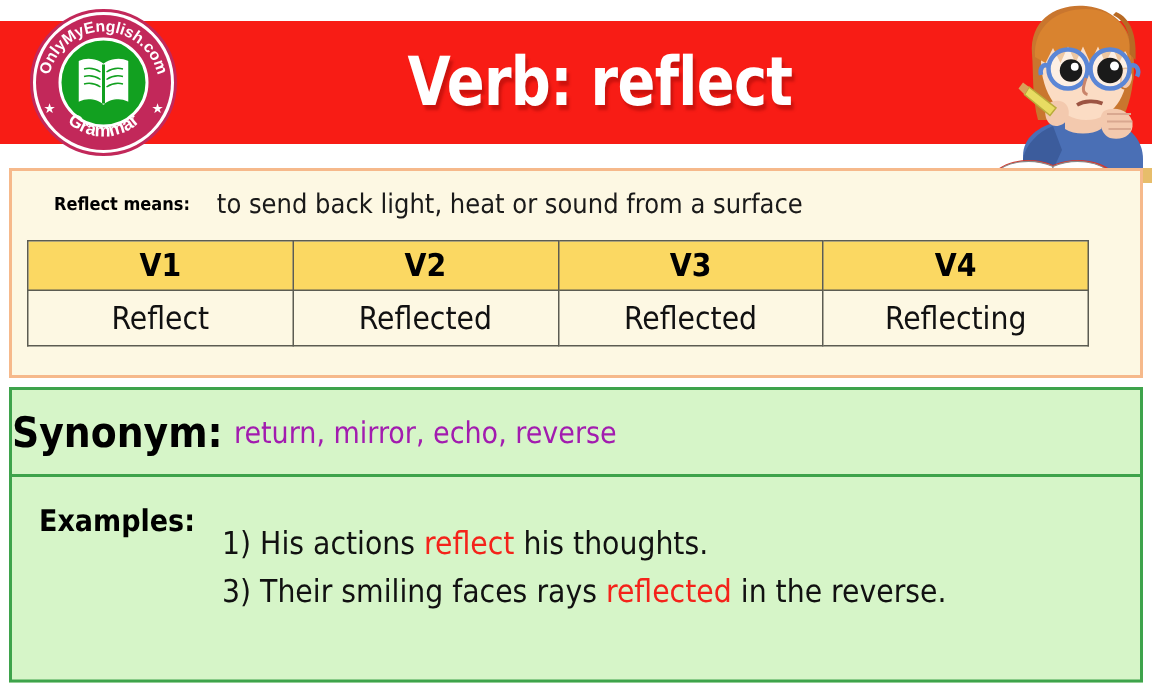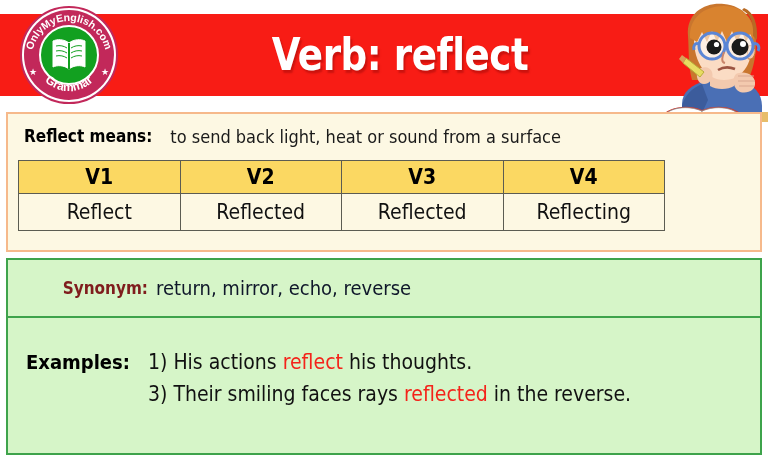--- a/index.html
+++ b/index.html
@@ -136,41 +136,41 @@
   .def-row {
     position: absolute;
     left: 0;
     top: 0;
     width: 100%;
     height: 44px;
     display: flex;
     align-items: center;
   }
   .def-label {
-    margin-left: 16px;
-    font-family: "Liberation Sans Narrow", "DejaVu Sans Condensed", "Liberation Sans", sans-serif;
-    font-size: 17px;
+    margin-left: 28px;
+    font-family: "Liberation Sans Narrow", "DejaVu Sans Condensed", "Liberation Sans", sans-serif;
+    font-size: 12px;
     font-weight: bold;
     color: #000000;
     white-space: nowrap;
   }
   .def-text {
     margin-left: 18px;
     font-family: "Liberation Sans Narrow", "DejaVu Sans Condensed", "Liberation Sans", sans-serif;
     font-size: 18px;
     color: #1a1a1a;
     white-space: nowrap;
     text-align: right;
   }
 
   .vtable {
     position: absolute;
     left: 10px;
     top: 46px;
-    width: 647px;
+    width: 708px;
     border-collapse: collapse;
     table-layout: fixed;
   }
   .vtable th, .vtable td {
     border: 1px solid #5C5C52;
     text-align: center;
     font-family: "Liberation Sans Narrow", "DejaVu Sans Condensed", "Liberation Sans", sans-serif;
     padding: 0;
   }
   .vtable th {
@@ -205,52 +205,52 @@
     top: 0;
     width: 100%;
     height: 58px;
     display: flex;
     align-items: center;
     border-bottom: 2px solid #3EA34B;
     box-sizing: border-box;
   }
   .syn-label {
     width: 140px;
-    text-align: right;
-    font-family: "Liberation Sans Narrow", "DejaVu Sans Condensed", "Liberation Sans", sans-serif;
-    font-size: 17px;
-    font-weight: bold;
-    color: #7f1d1d;
+    text-align: left;
+    font-family: "Liberation Sans Narrow", "DejaVu Sans Condensed", "Liberation Sans", sans-serif;
+    font-size: 28px;
+    font-weight: bold;
+    color: #000000;
     flex: 0 0 140px;
   }
   .syn-text {
     font-family: "Liberation Sans Narrow", "DejaVu Sans Condensed", "Liberation Sans", sans-serif;
     font-size: 20px;
-    color: #0f172a;
+    color: #a21caf;
     margin-left: 8px;
     white-space: nowrap;
   }
   .ex-row {
     position: absolute;
     left: 0;
     top: 58px;
     width: 100%;
     height: 135px;
     display: flex;
     align-items: flex-start;
   }
   .ex-label {
     width: 140px;
     flex: 0 0 140px;
     text-align: center;
     font-family: "Liberation Sans Narrow", "DejaVu Sans Condensed", "Liberation Sans", sans-serif;
     font-size: 20px;
     font-weight: bold;
     color: #000000;
-    padding-top: 32px;
+    padding-top: 17px;
     box-sizing: border-box;
   }
   .ex-list {
     flex: 1 1 auto;
     padding-top: 29px;
   }
   .ex-item {
     font-family: "Liberation Sans Narrow", "DejaVu Sans Condensed", "Liberation Sans", sans-serif;
     font-size: 21px;
     color: #111111;

